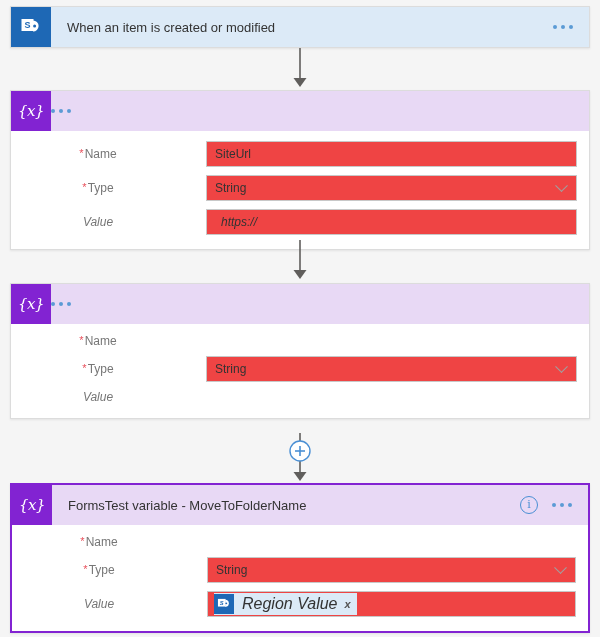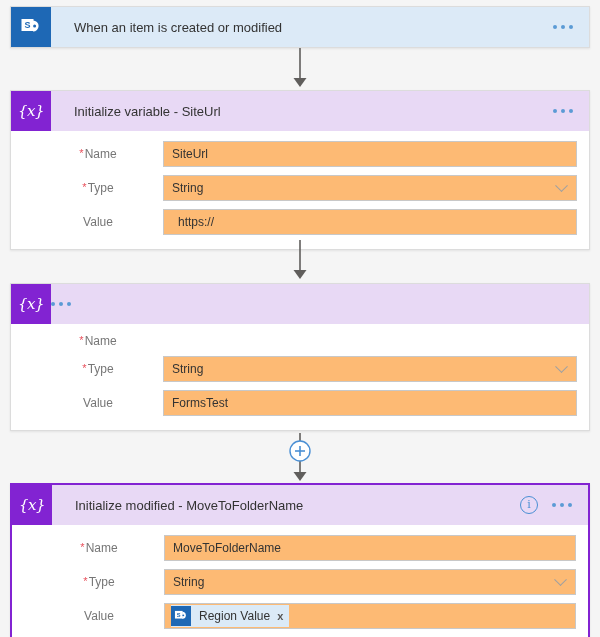--- a/index.html
+++ b/index.html
@@ -60,21 +60,21 @@
     background: #8223d2;
     color: #ffffff;
     font-family: "DejaVu Serif", serif;
     font-style: italic;
     font-size: 15px;
     letter-spacing: -0.5px;
   }
 
   .card-title {
     flex: 1 1 auto;
-    padding-left: 23px;
+    padding-left: 16px;
     font-size: 13px;
     color: #333333;
     white-space: nowrap;
     overflow: hidden;
     text-overflow: ellipsis;
   }
 
   .header-actions {
     display: flex;
     align-items: center;
@@ -111,48 +111,49 @@
 
   
   .card-body {
     padding: 10px 12px 14px 12px;
   }
   .form-row {
     display: flex;
     align-items: center;
     margin-bottom: 8px;
   }
-  .form-row:last-child { margin-bottom: 0; }
+  .form-row:last-child { margin-bottom: 0; font-style: italic; }
 
   .field-label {
     flex: 0 0 140px;
     font-size: 12px;
     color: #767676;
     padding-left: 10px;
     white-space: nowrap;
     text-align: center;
   }
   .req-star {
     color: #e8505b;
     font-size: 11px;
     vertical-align: top;
     margin-right: 1px;
   }
 
   .field-control {
     flex: 1 1 auto;
     height: 26px;
     border: 1px solid #c8c8c8;
-    background: #fdba74;
+    background: #ef4444;
     display: flex;
     align-items: center;
     padding: 0 8px;
     font-size: 12px;
     color: #333333;
     position: relative;
+    margin-left: 43px;
   }
 
   .chevron-down {
     position: absolute;
     right: 10px;
     width: 9px;
     height: 9px;
     border-right: 1.4px solid #a0a0a0;
     border-bottom: 1.4px solid #a0a0a0;
     transform: rotate(45deg) translate(-2px,-2px);
@@ -173,21 +174,21 @@
   }
   .token-icon {
     width: 20px;
     height: 20px;
     background: #1e68b5;
     display: flex;
     align-items: center;
     justify-content: center;
     margin-right: 8px;
   }
-  .token-label { font-size: 12px; color: #333333; }
+  .token-label { font-size: 16px; color: #333333; }
   .token-remove {
     margin-left: 7px;
     font-size: 11px;
     color: #555555;
     cursor: pointer;
     font-weight: 600;
   }
 
   
   .connector {
@@ -232,21 +233,20 @@
       <line x1="15" y1="0" x2="15" y2="32" stroke="#605e5c" stroke-width="1.6"></line>
       <path d="M8.5 30 L15 39 L21.5 30 Z" fill="#605e5c"></path>
     </svg>
   </div>
 
   <div class="card" style="top:90px;">
     <div class="card-header variable-header">
       <div class="card-icon varicon">
         <span>{x}</span>
       </div>
-      <div class="card-title">Initialize variable - SiteUrl</div>
       <div class="header-actions">
         <div class="ellipsis-icon">
           <i></i>
             <i></i>
             <i></i>
         </div>
       </div>
     </div>
     <div class="card-body">
 
@@ -318,23 +318,20 @@
         </div>
         <div class="field-control">
           <span>String</span>
           <span class="chevron-down"></span>
         </div>
       </div>
 
       <div class="form-row">
         <div class="field-label">
           <span>Value</span>
-        </div>
-        <div class="field-control">
-          <span>FormsTest</span>
         </div>
       </div>
 
     </div>
   </div>
 
   <div class="connector" style="top:433px;">
     <svg width="40" height="50" viewBox="0 0 40 50">
       <line x1="20" y1="0" x2="20" y2="42" stroke="#605e5c" stroke-width="1.6"></line>
       <g class="plus-hit">
@@ -344,38 +341,35 @@
       </g>
       <path d="M13.5 39 L20 48 L26.5 39 Z" fill="#605e5c"></path>
     </svg>
   </div>
 
   <div class="card selected" style="top:483px;">
     <div class="card-header variable-header">
       <div class="card-icon varicon">
         <span>{x}</span>
       </div>
-      <div class="card-title">Initialize modified - MoveToFolderName</div>
+      <div class="card-title">FormsTest variable - MoveToFolderName</div>
       <div class="header-actions">
         <div class="info-icon">i</div>
         <div class="ellipsis-icon">
           <i></i>
             <i></i>
             <i></i>
         </div>
       </div>
     </div>
     <div class="card-body">
 
       <div class="form-row">
         <div class="field-label">
           <span class="req-star">*</span><span>Name</span>
-        </div>
-        <div class="field-control">
-          <span>MoveToFolderName</span>
         </div>
       </div>
 
       <div class="form-row">
         <div class="field-label">
           <span class="req-star">*</span><span>Type</span>
         </div>
         <div class="field-control">
           <span>String</span>
           <span class="chevron-down"></span>

